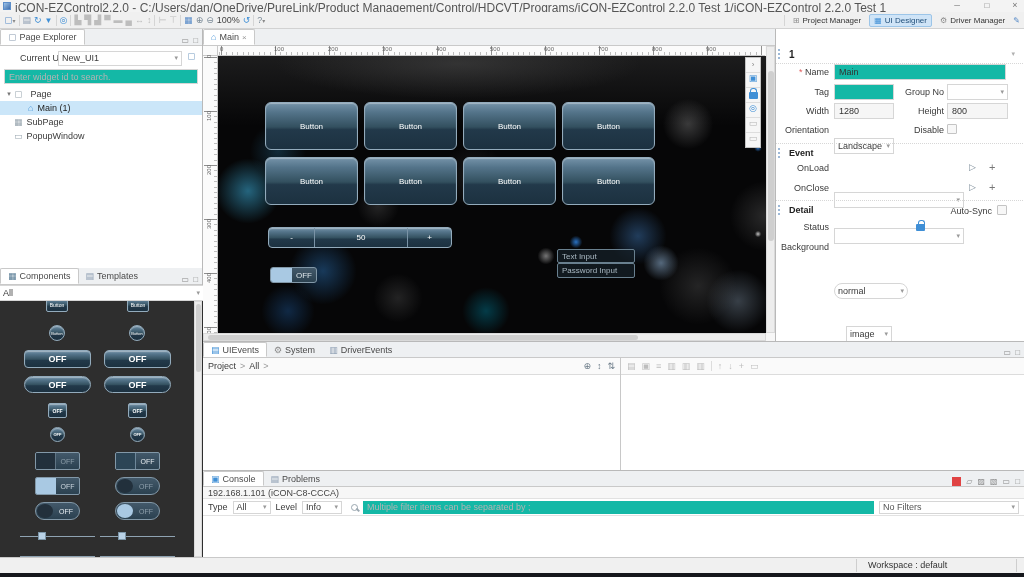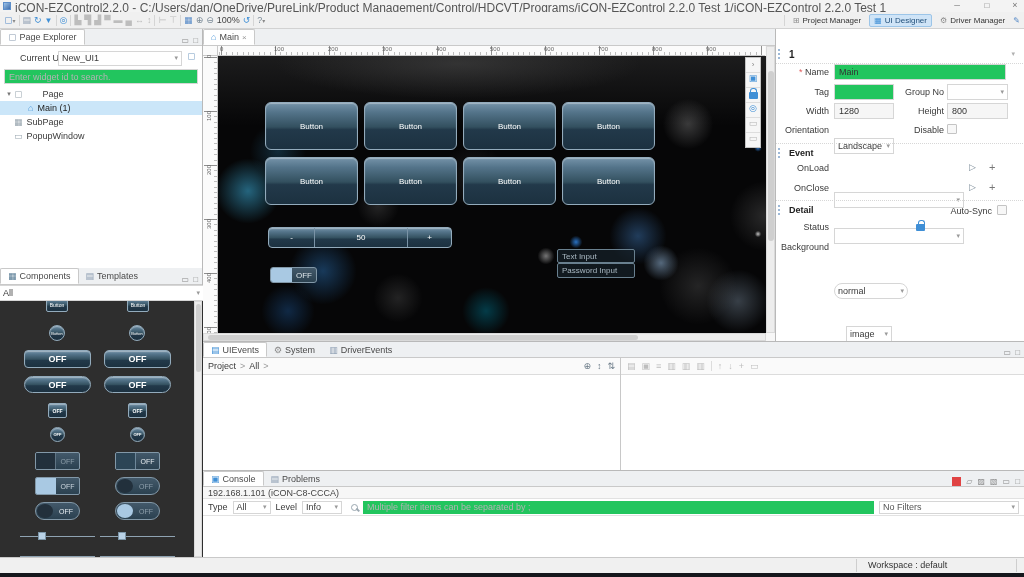--- a/index.html
+++ b/index.html
@@ -2,21 +2,21 @@
 <html><head>
 <meta charset="utf-8">
 <style>
   * { margin:0; padding:0; box-sizing:border-box; }
   html,body { width:1024px; height:577px; overflow:hidden; }
   body { font-family:"Liberation Sans","DejaVu Sans",sans-serif; font-size:9px; color:#3a3a3a; background:#f0f0f0; }
   #app { position:relative; width:1024px; height:577px; background:#f0f0f0; }
   .abs { position:absolute; }
   .row { display:flex; align-items:center; }
   .ico { display:inline-block; text-align:center; }
-  input { font-family:inherit; font-size:9px; color:#333; border:1px solid #d6d6d6; background:#22c55e; outline:none; }
+  input { font-family:inherit; font-size:9px; color:#333; border:1px solid #d6d6d6; background:#14b8a6; outline:none; }
   input::placeholder { color:#b3b3b3; }
   .sel { border:1px solid #d6d6d6; background:#fff; display:flex; align-items:center; padding:0 3px; position:relative; }
   .sel .chev { margin-left:auto; color:#9a9a9a; font-size:7px; }
   .tabrow { background:#eef0f2; border-bottom:1px solid #c9c9c9; display:flex; align-items:flex-end; }
   .tab { height:16px; display:flex; align-items:center; gap:3px; padding:0 7px; color:#4a4a4a; }
   .tab.active { background:#fff; border:1px solid #c9c9c9; border-bottom:1px solid #fff; border-radius:2px 2px 0 0; }
   .winbtns { margin-left:auto; display:flex; gap:4px; padding-right:4px; color:#8a8a8a; font-size:8px; }
   .btn-steel { background:linear-gradient(180deg,#7593a9 0%,#54748a 20%,#33505f 52%,#22394a 58%,#1c3140 100%);
                border:1px solid #93abbc; border-radius:6px; color:#fff; display:flex; align-items:center; justify-content:center;
                box-shadow:inset 0 1px 1px rgba(255,255,255,.35); }
@@ -150,21 +150,21 @@
         </div>
       <span class="ico abs" style="left:187px;top:1px;color:#7aa0c4;">▢</span>
     </div>
     <input class="abs" style="left: 4px; top: 40px; width: 194px; height: 15px; padding: 0px 16px 0px 4px;" placeholder="Enter widget id to search.">
     <span class="mag abs" style="left:186px;top:44px;"></span>
     
     <div class="abs" style="left:0;top:58px;width:202px;height:180px;background:#fff;">
       <div class="row" style="height:14px;">
         <span class="ico" style="width:10px;margin-left:4px;color:#777;font-size:7px;">▾</span>
         <span class="ico" style="color:#9aa7b0;">▢</span>
-        <span style="margin-left:20px;">Page</span>
+        <span style="margin-left:8px;">Page</span>
       </div>
       <div class="row" style="height:14px;background:#cbe6f9;">
         <span class="ico" style="margin-left:28px;color:#3f8fd6;">⌂</span>
         <span style="margin-left:4px;color:#222;">Main  (1)</span>
       </div>
       <div class="row" style="height:14px;">
         <span class="ico" style="margin-left:14px;color:#9aa7b0;">▦</span>
         <span style="margin-left:4px;">SubPage</span>
       </div>
       <div class="row" style="height:14px;">

